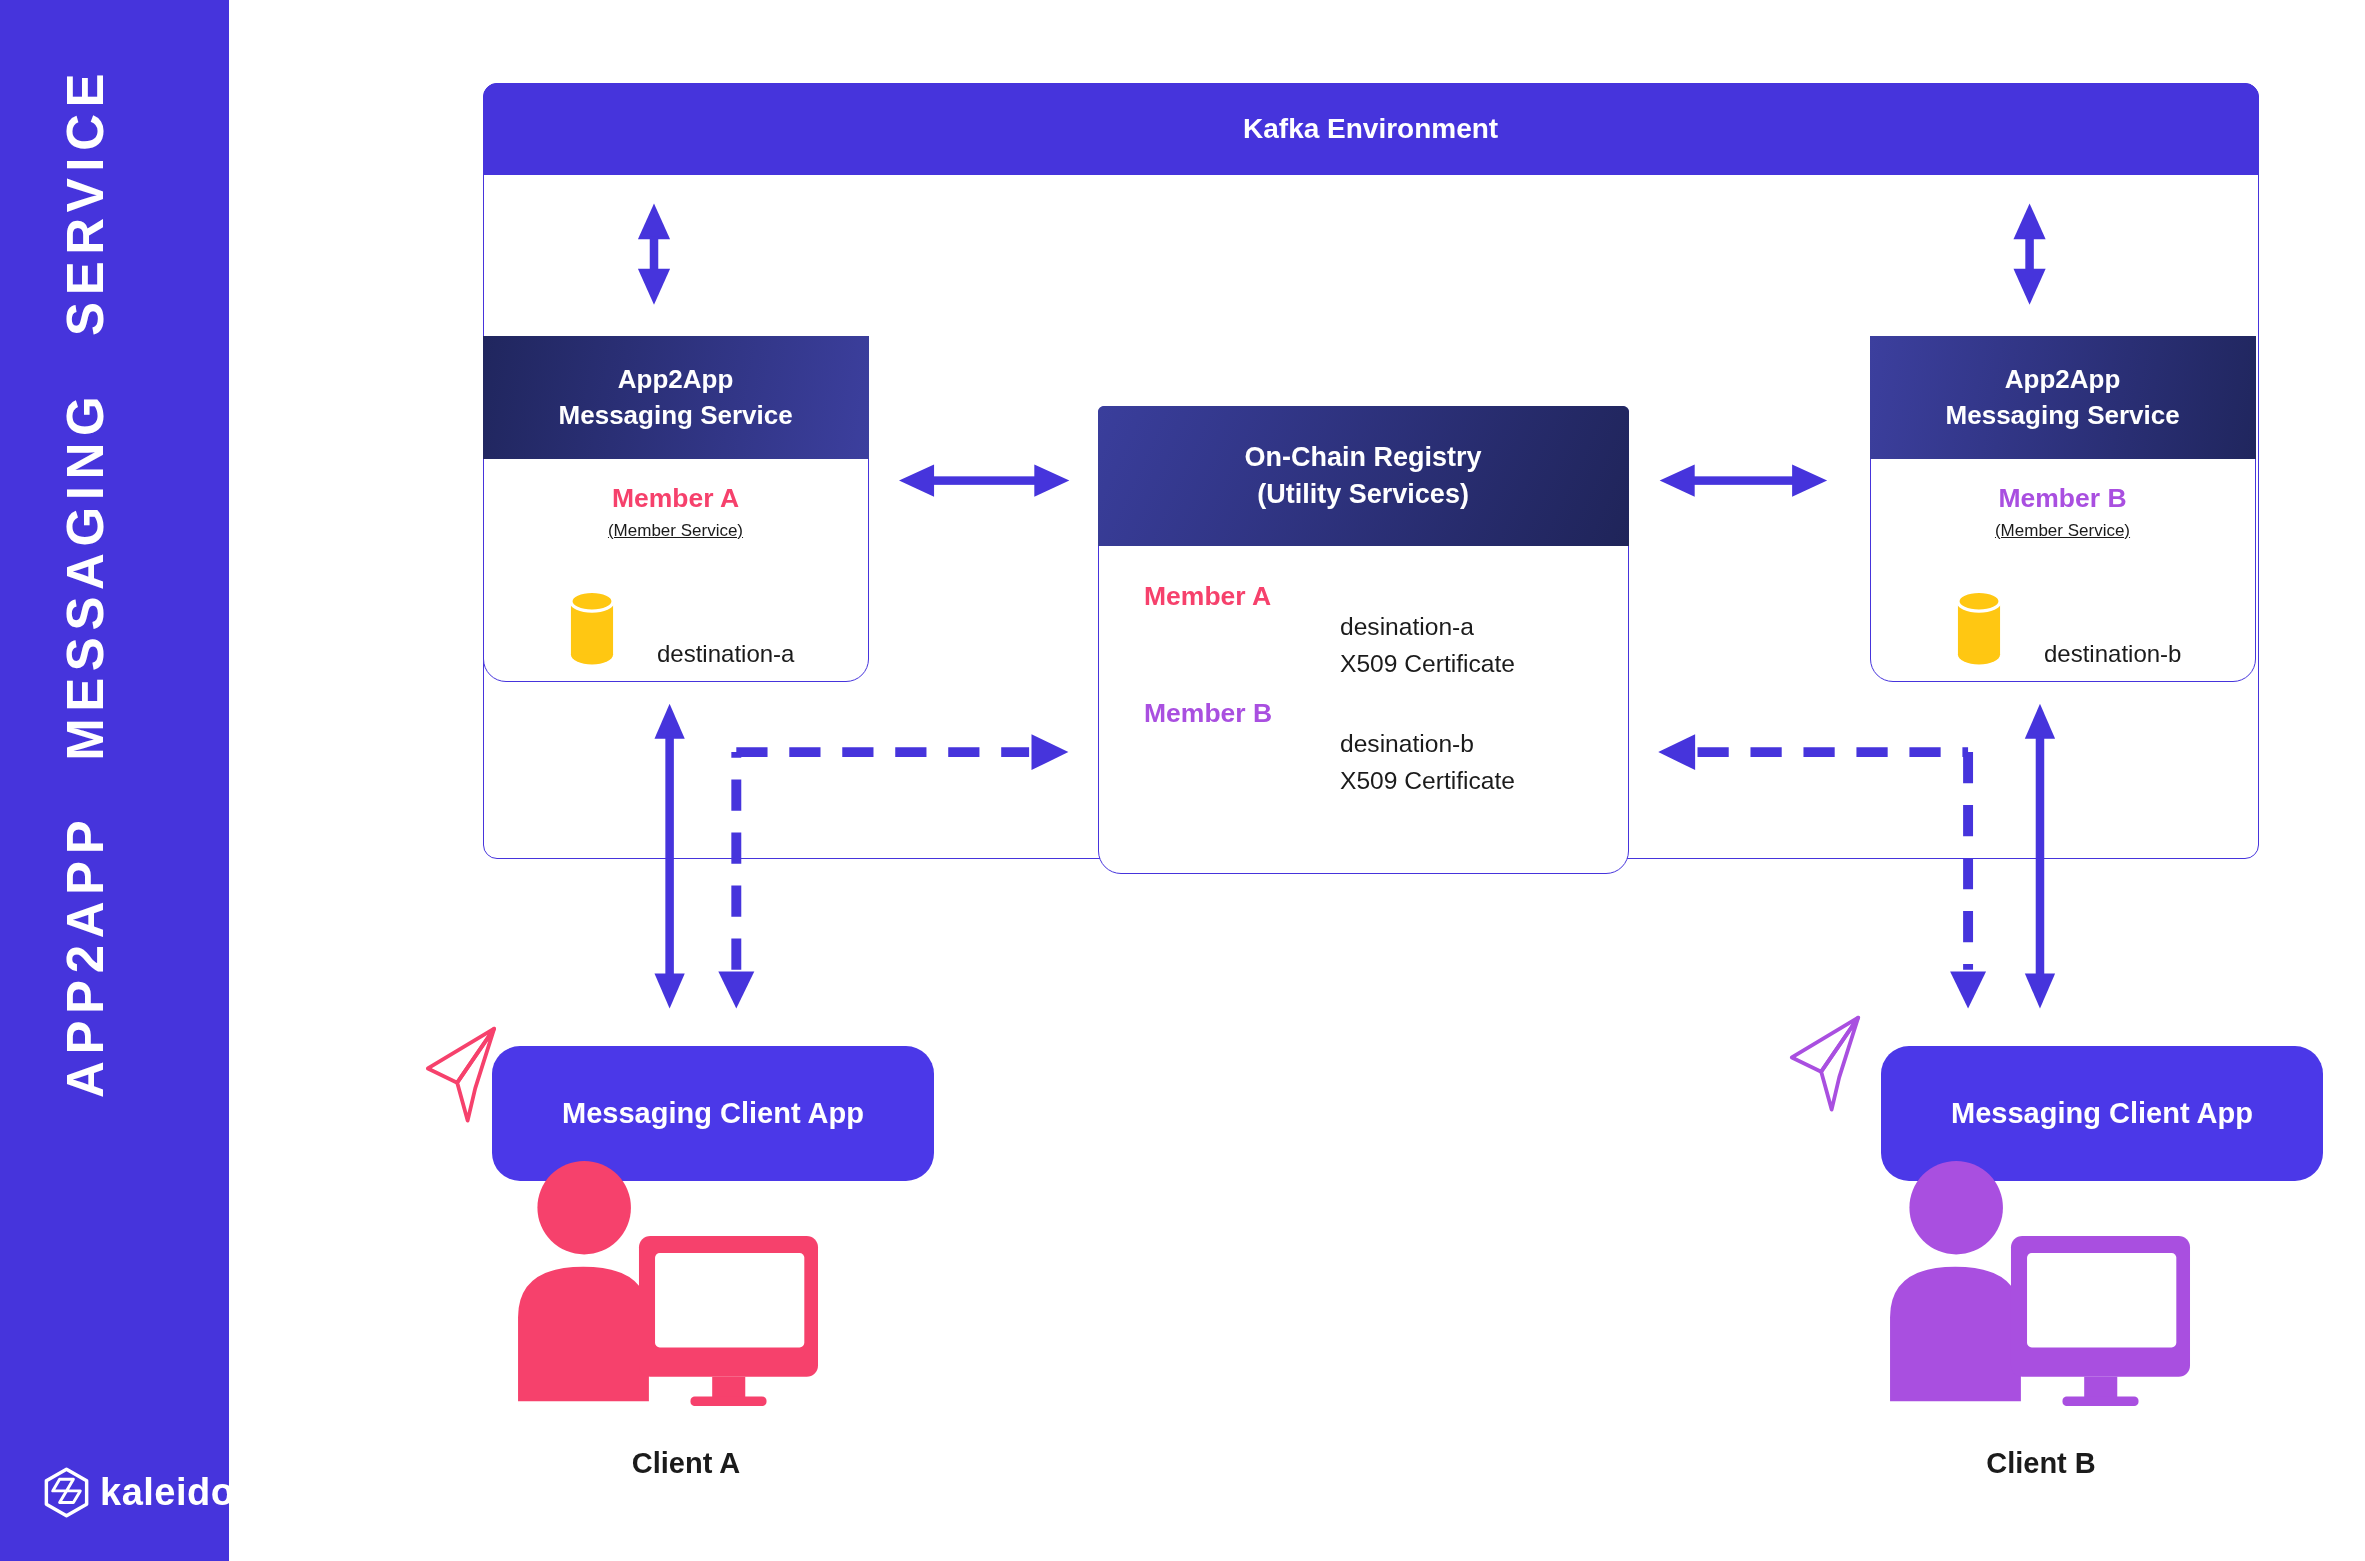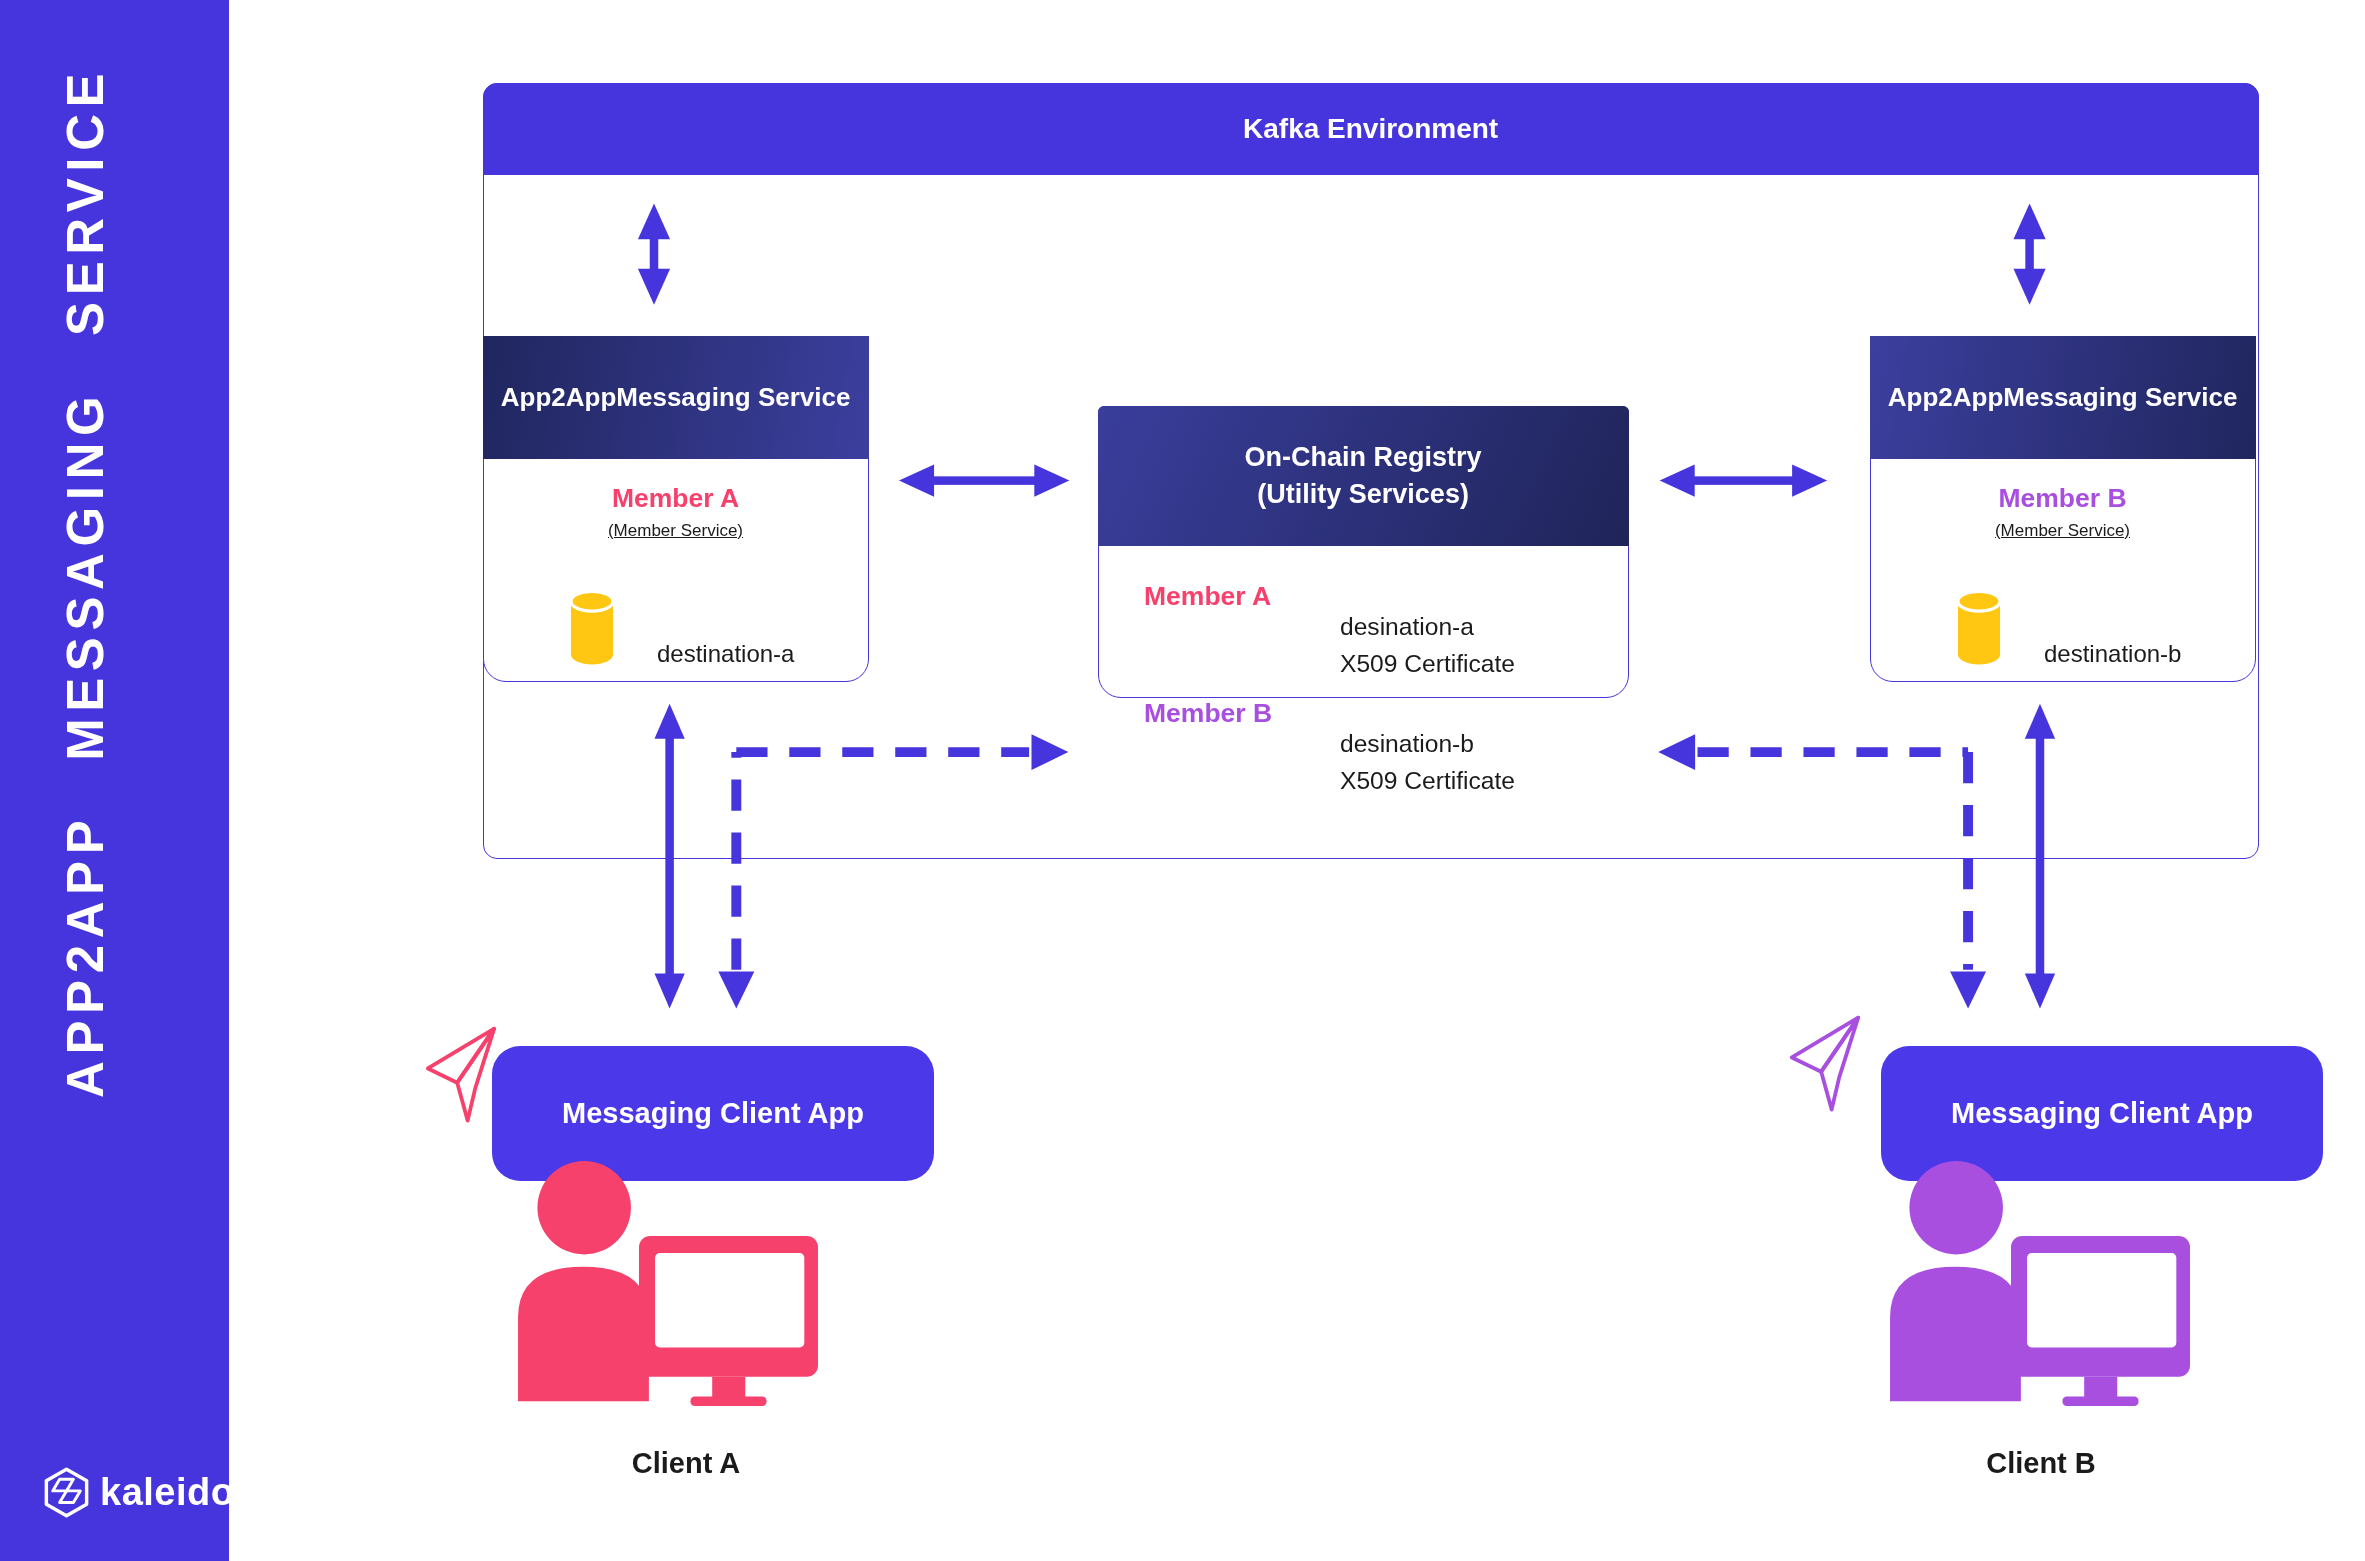--- a/index.html
+++ b/index.html
@@ -18,31 +18,31 @@
   .kafka{position:absolute;left:483px;top:83px;width:1774px;height:774px;background:#fff;
          border:1.4px solid var(--accent);border-radius:14px;}
   .kafka-header{position:absolute;left:-1.4px;top:-1.4px;width:1774px;height:90px;background:var(--accent);
          border:1.4px solid var(--accent);border-radius:14px 14px 0 0;
          display:flex;align-items:center;justify-content:center;color:#fff;font-weight:bold;font-size:28px;}
   
   .svcbox{position:absolute;top:336px;width:386px;height:346px;background:#fff;
           border:1.4px solid var(--accent);border-radius:2.8px 2.8px 23px 23px;box-sizing:border-box;}
   .svcbox.left{left:483px;} .svcbox.right{left:1870px;}
   .svc-header{position:absolute;left:-1.4px;top:-1.4px;width:386px;height:123px;box-sizing:border-box;
-          display:flex;flex-direction:row;align-items:center;justify-content:center;
+          display:flex;flex-direction:column;align-items:center;justify-content:center;
           color:#fff;font-weight:bold;font-size:26px;line-height:36px;text-align:center;}
   .svc-header.grad-l{background:linear-gradient(100deg,#20265E 0%,#3C3F9E 100%);}
   .svc-header.grad-r{background:linear-gradient(100deg,#3C3F9E 0%,#20265E 100%);}
   .member-label{position:absolute;left:0;top:146px;width:383px;text-align:center;font-weight:bold;font-size:26.5px;}
   .member-label.pink{color:var(--pink);} .member-label.purple{color:var(--purple);}
   .member-sub{position:absolute;left:0;top:184px;width:383px;text-align:center;font-size:17px;color:var(--ink);text-decoration:underline;}
   .cyl{position:absolute;top:250px;left:86px;width:44px;height:79px;}
   .dest{position:absolute;left:145px;top:303px;width:227px;font-size:24px;color:var(--ink);margin-left:28px;}
   
-  .registry{position:absolute;left:1098px;top:406px;width:531px;height:292px;background:#fff;
+  .registry{position:absolute;left:1098px;top:406px;width:531px;height:468px;background:#fff;
             border:1.4px solid var(--accent);border-radius:6.6px 6.6px 23px 23px;box-sizing:border-box;}
   .reg-header{position:absolute;left:-1.4px;top:-1.4px;width:531px;height:140px;box-sizing:border-box;
             background:linear-gradient(115deg,#3A3E9C 0%,#1F2459 100%);border-radius:5.7px 5.7px 0 0;
             display:flex;flex-direction:column;align-items:center;justify-content:center;
             color:#fff;font-weight:bold;font-size:27px;line-height:37px;text-align:center;}
   .reg-member{position:absolute;left:45px;width:189px;font-weight:bold;font-size:26.5px;}
   .reg-member.pink{color:var(--pink);} .reg-member.purple{color:var(--purple);}
   .reg-dest{position:absolute;left:241px;width:265px;font-size:24.6px;color:var(--ink);margin-top:32px;}
   .rowA-1{top:174px;} .rowA-2{top:211px;} .rowB-1{top:291px;} .rowB-2{top:328px;}
   

